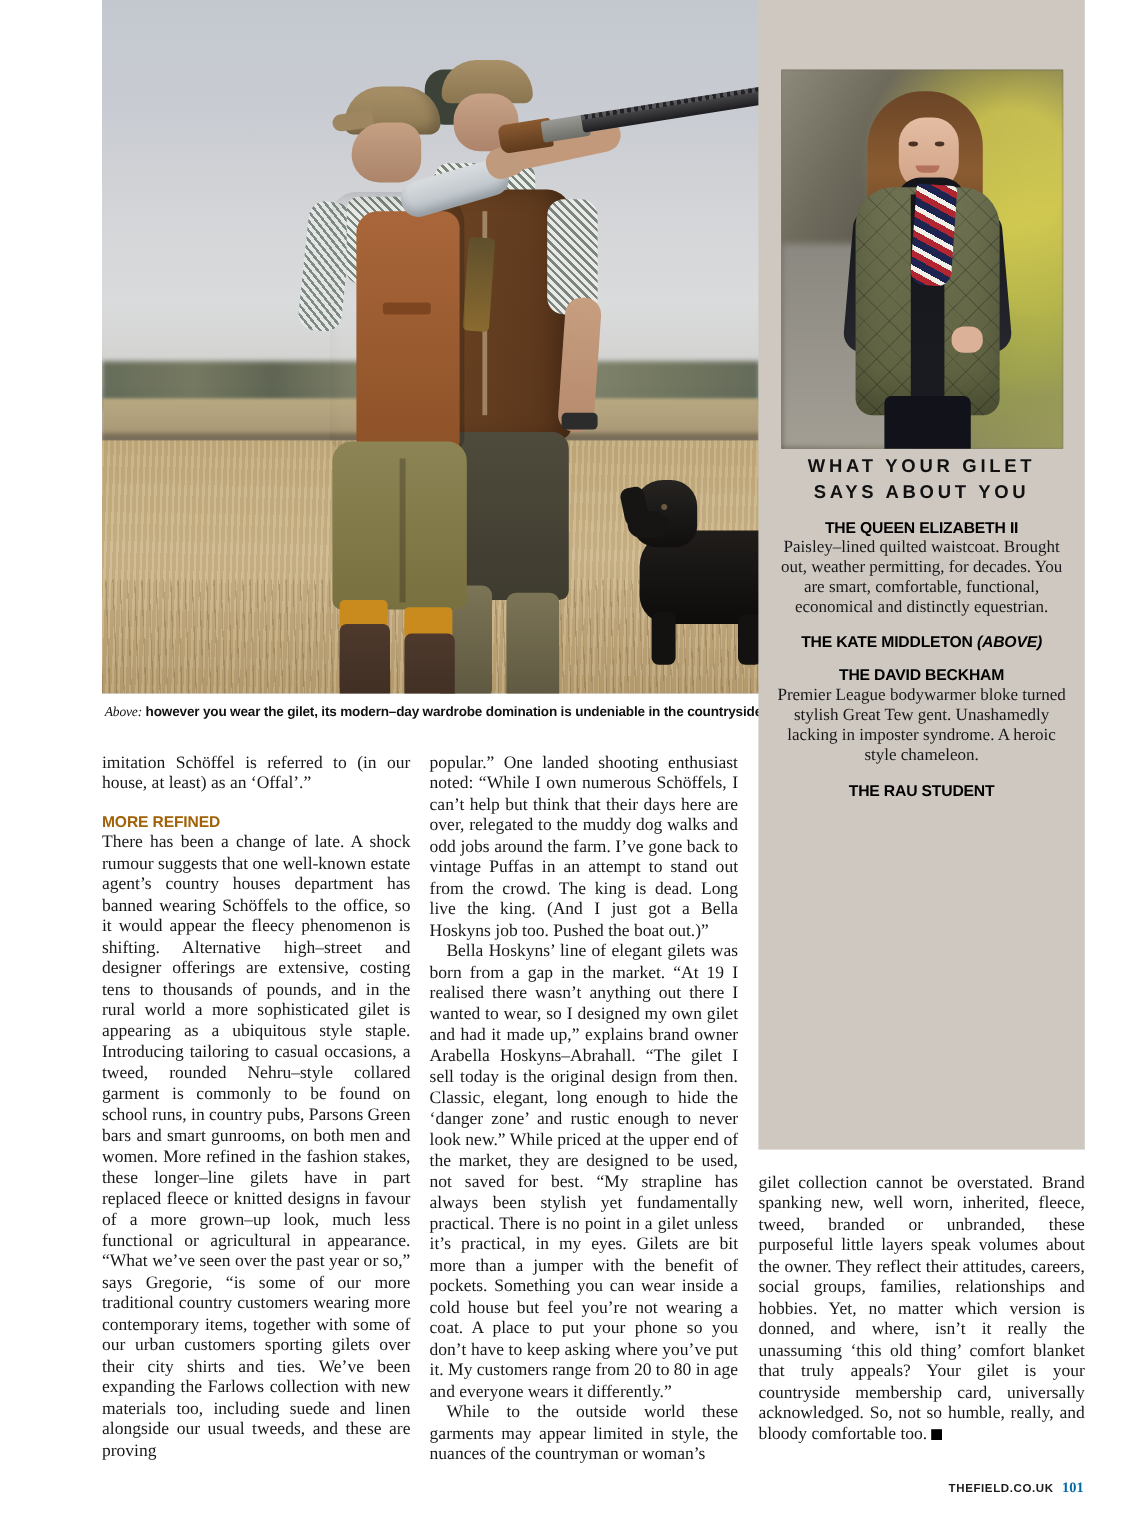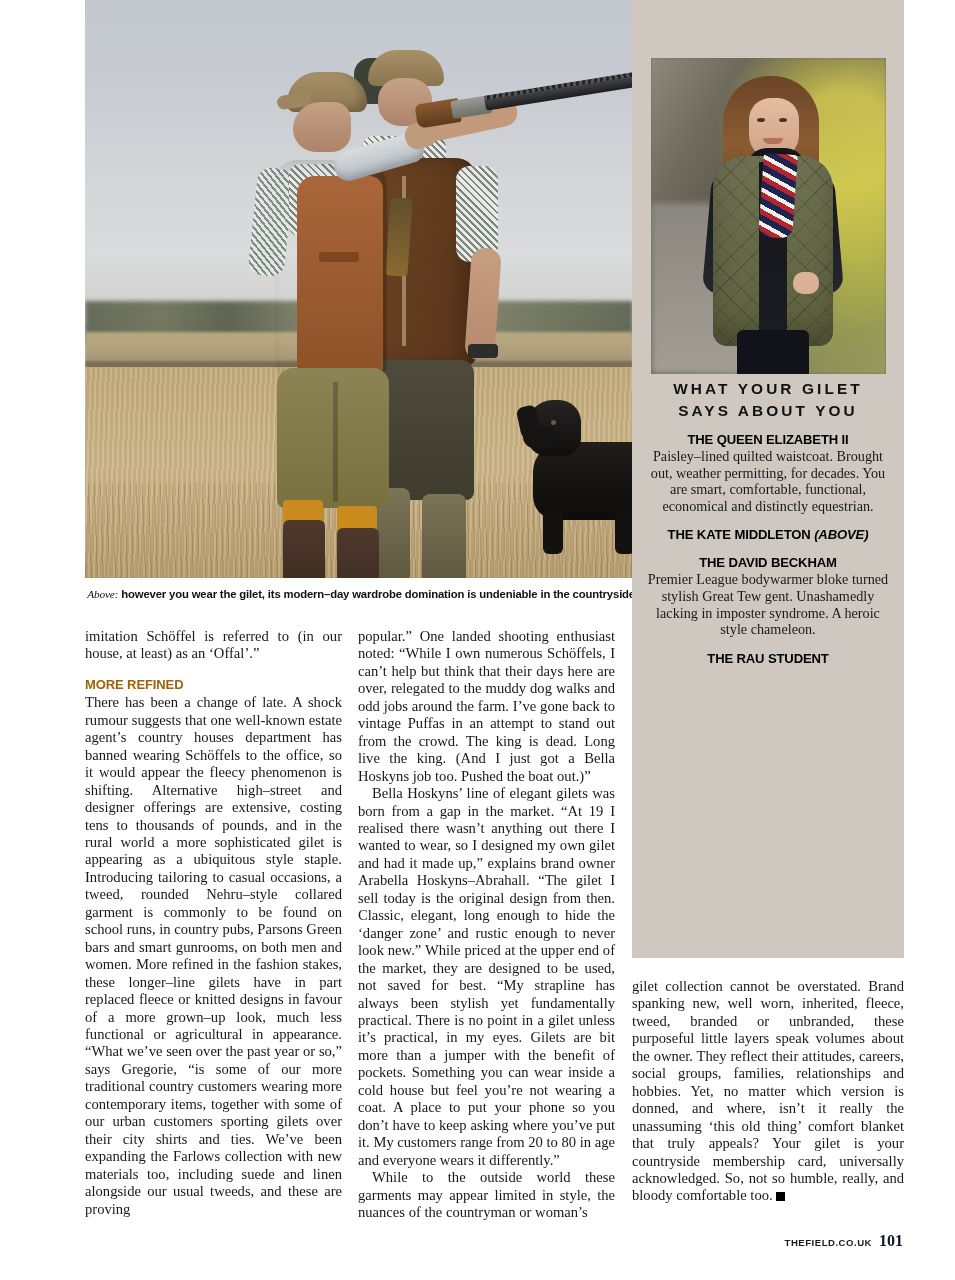--- a/index.html
+++ b/index.html
@@ -250,21 +250,21 @@
     font-size:14.2px;line-height:16.6px;color:#18181a;
   }
 
   
   .footer{
     position:absolute;right:52px;top:1232px;
     font-family:"Liberation Sans", sans-serif;
     display:flex;align-items:baseline;gap:7px;
   }
   .footer .site{font-size:9.6px;font-weight:700;letter-spacing:.5px;color:#1a1a1a;}
-  .footer .pageno{font-family:"Liberation Serif", serif;font-size:16px;font-weight:700;color:#0f172a;}
+  .footer .pageno{font-family:"Liberation Serif", serif;font-size:12px;font-weight:700;color:#0369a1;}
 
   .endmark{display:inline-block;width:9px;height:9px;background:#000;margin-left:3px;vertical-align:-1px;}
 </style>
 </head>
 <body>
 
 <div class="hero">
   <div class="sky"></div>
   <div class="treeline"></div>
   <div class="farfield"></div>

